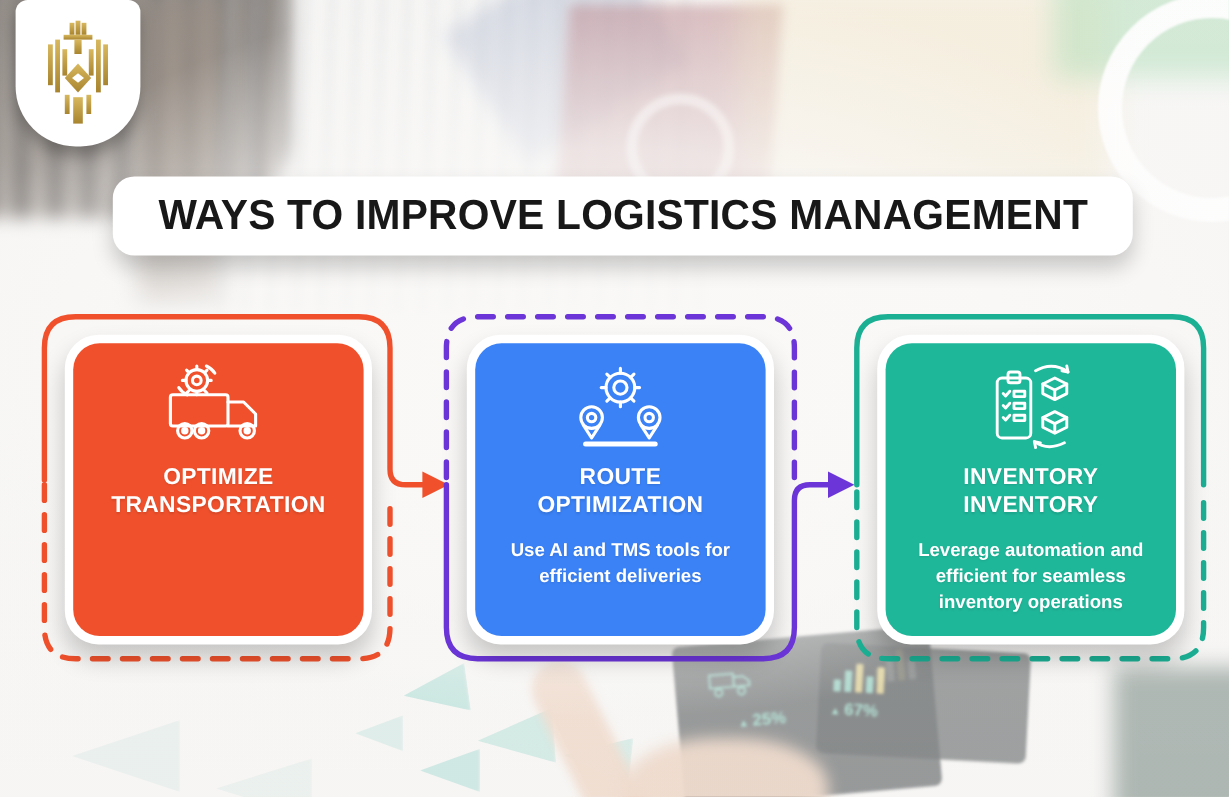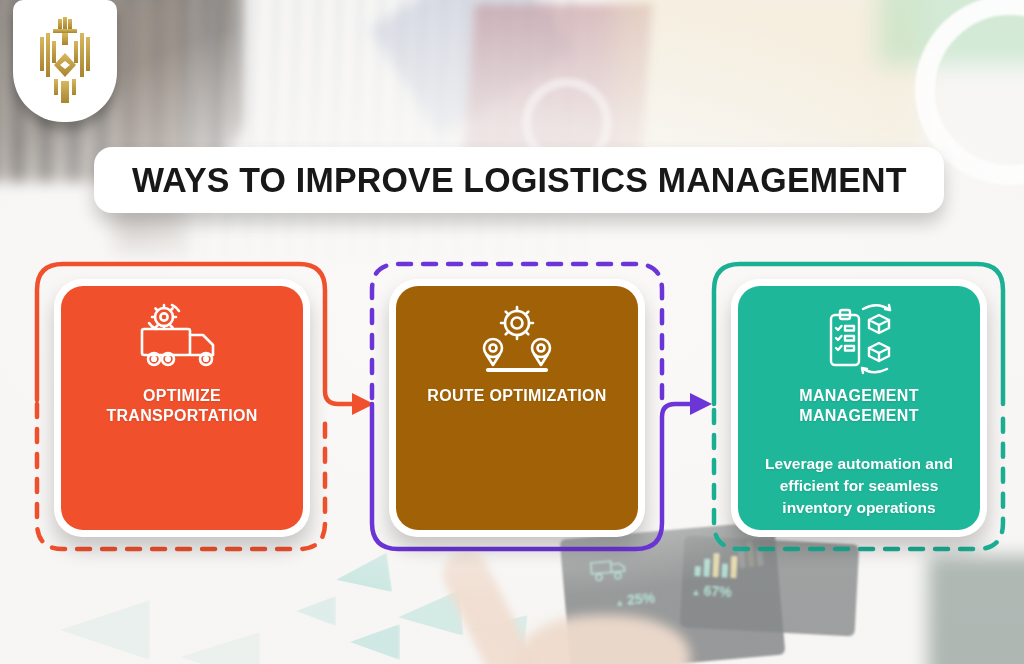--- a/index.html
+++ b/index.html
@@ -75,26 +75,26 @@
   }
   .card-wrap.c1{left:54px;top:279px;}
   .card-wrap.c2{left:389px;top:279px;}
   .card-wrap.c3{left:731px;top:279px;}
   .card{
     width:100%;height:100%;border-radius:22px;
     display:flex;flex-direction:column;align-items:center;
     text-align:center;color:#fff;padding-top:14px;box-sizing:border-box;
   }
   .card--orange{background:#F0512C;}
-  .card--purple{background:#a16207;}
+  .card--purple{background:#3b82f6;}
   .card--teal{background:#1FB79A;}
   .card-icon{height:78px;display:flex;align-items:center;justify-content:center;}
   .card-title{
-    font-size:16px;font-weight:700;line-height:1.25;letter-spacing:0.3px;
-    margin:8px auto 27px;max-width:185px;text-shadow:0 1px 2px rgba(0,0,0,0.12);
+    font-size:19px;font-weight:700;line-height:1.25;letter-spacing:0.3px;
+    margin:8px auto 14px;max-width:185px;text-shadow:0 1px 2px rgba(0,0,0,0.12);
   }
   .card-desc{
     font-size:15.5px;font-weight:700;line-height:1.42;max-width:220px;margin:0 auto;
     text-shadow:0 1px 2px rgba(0,0,0,0.10);
   }
 </style>
 </head>
 <body>
 
 <div class="bg bg-topleft"></div>
@@ -234,20 +234,21 @@
         <circle cx="18" cy="45" r="9"></circle>
           <circle cx="18" cy="45" r="3.5"></circle>
         <path d="M11 51 L18 62 L25 51"></path>
         <circle cx="66" cy="45" r="9"></circle>
           <circle cx="66" cy="45" r="3.5"></circle>
         <path d="M59 51 L66 62 L73 51"></path>
         <path d="M13 67 H71" stroke-width="4.2"></path>
       </svg>
     </div>
     <div class="card-title">ROUTE OPTIMIZATION</div>
+    <div class="card-desc">Use AI and TMS tools for efficient deliveries</div>
   </div>
 </div>
 
 <div class="card-wrap c3">
   <div class="card card--teal">
     <div class="card-icon">
       <svg width="84" height="72" viewBox="0 0 84 72" fill="none" stroke="#fff" stroke-width="2.4" stroke-linecap="round" stroke-linejoin="round">
         <rect x="14" y="12" width="28" height="50" rx="4"></rect>
         <rect x="23" y="7" width="10" height="9" rx="2"></rect>
         <path d="M19 25 l2 2 l3.5 -4"></path>
@@ -259,16 +260,16 @@
         <polygon points="62,12 72,17 62,22 52,17"></polygon>
         <path d="M52 17 v8 l10 5 l10 -5 v-8 M62 22 v8"></path>
         <polygon points="62,40 72,45 62,50 52,45"></polygon>
         <path d="M52 45 v8 l10 5 l10 -5 v-8 M62 50 v8"></path>
         <path d="M46 6 Q60 -2 73 7"></path>
           <path d="M73 7 l-5 -1 M73 7 l-1 -5"></path>
         <path d="M70 66 Q56 73 45 65"></path>
           <path d="M45 65 l5 1 M45 65 l1 5"></path>
       </svg>
     </div>
-    <div class="card-title">MANAGEMENT MANAGEMENT</div>
+    <div class="card-title">INVENTORY INVENTORY</div>
     <div class="card-desc">Leverage automation and efficient for seamless inventory operations</div>
   </div>
 </div>
 
 </body></html>

